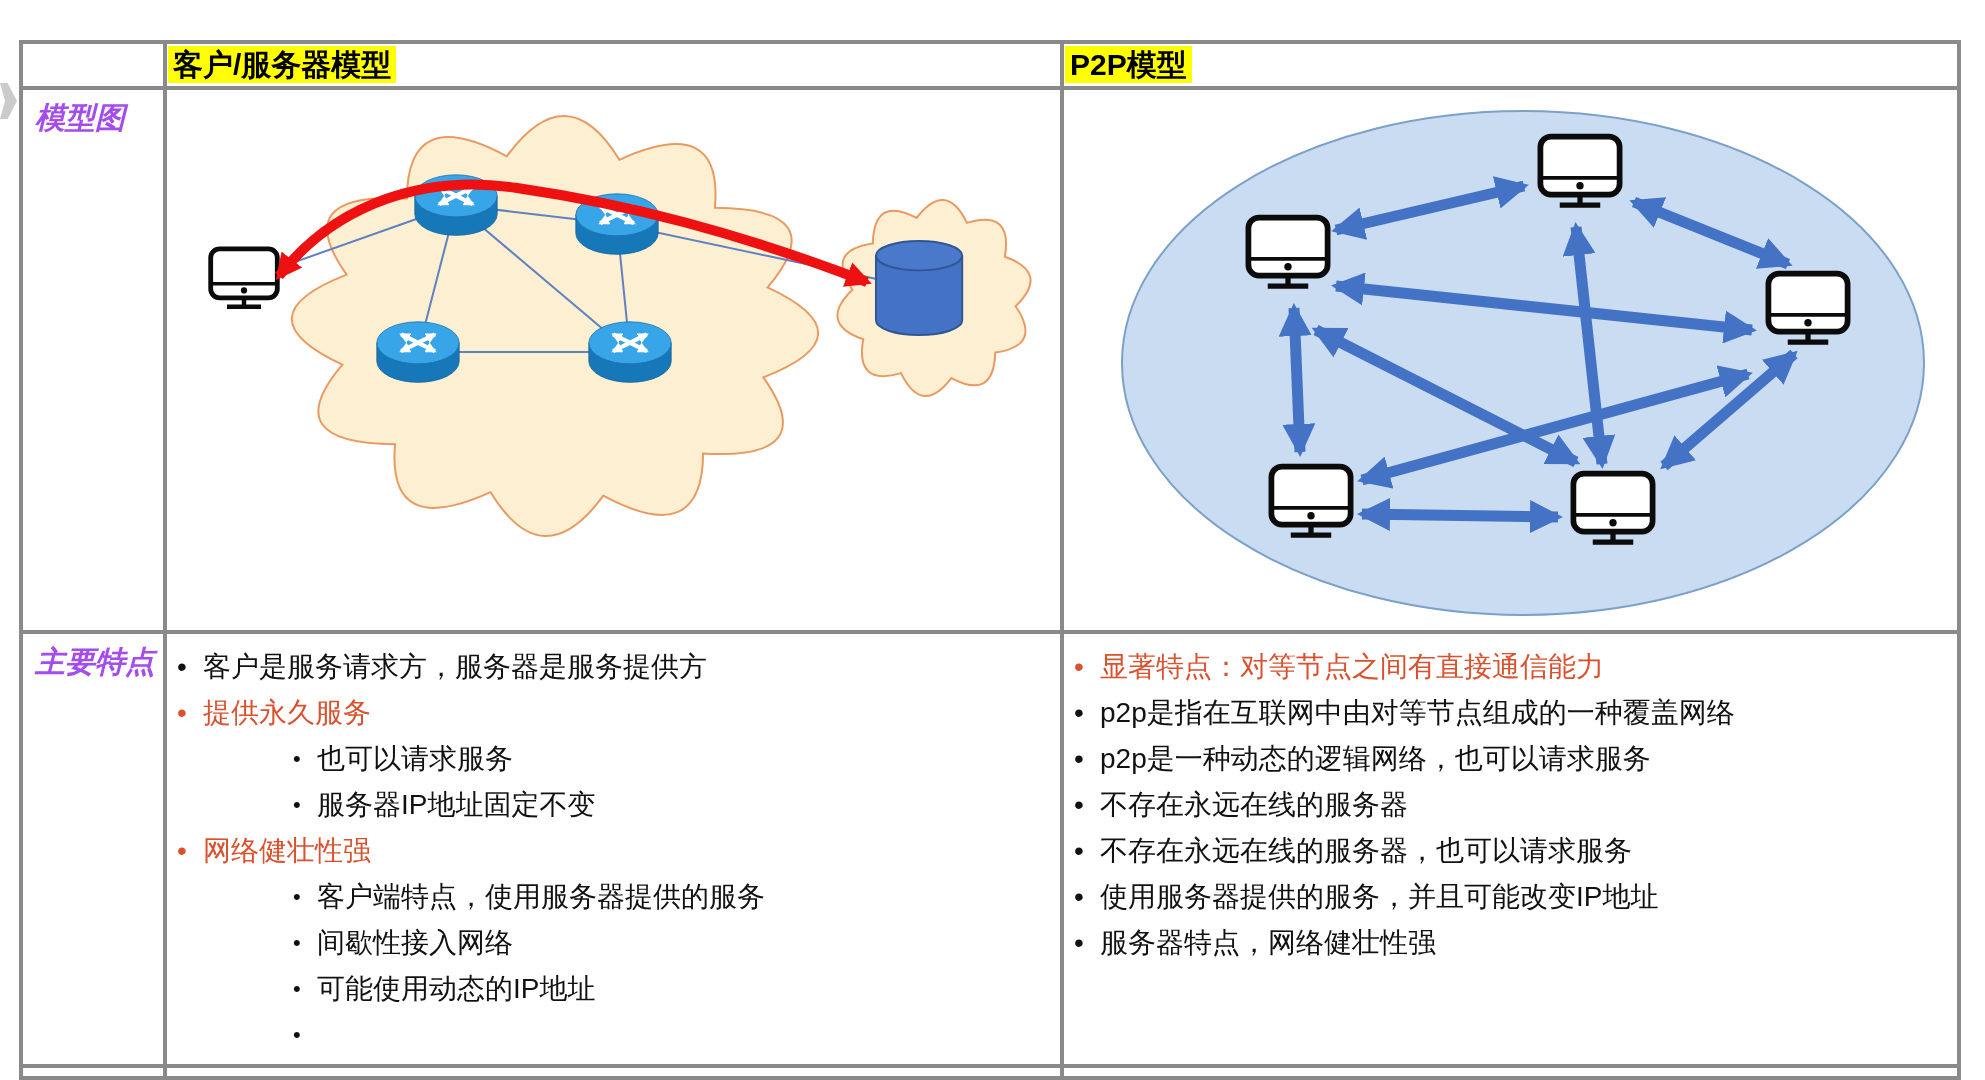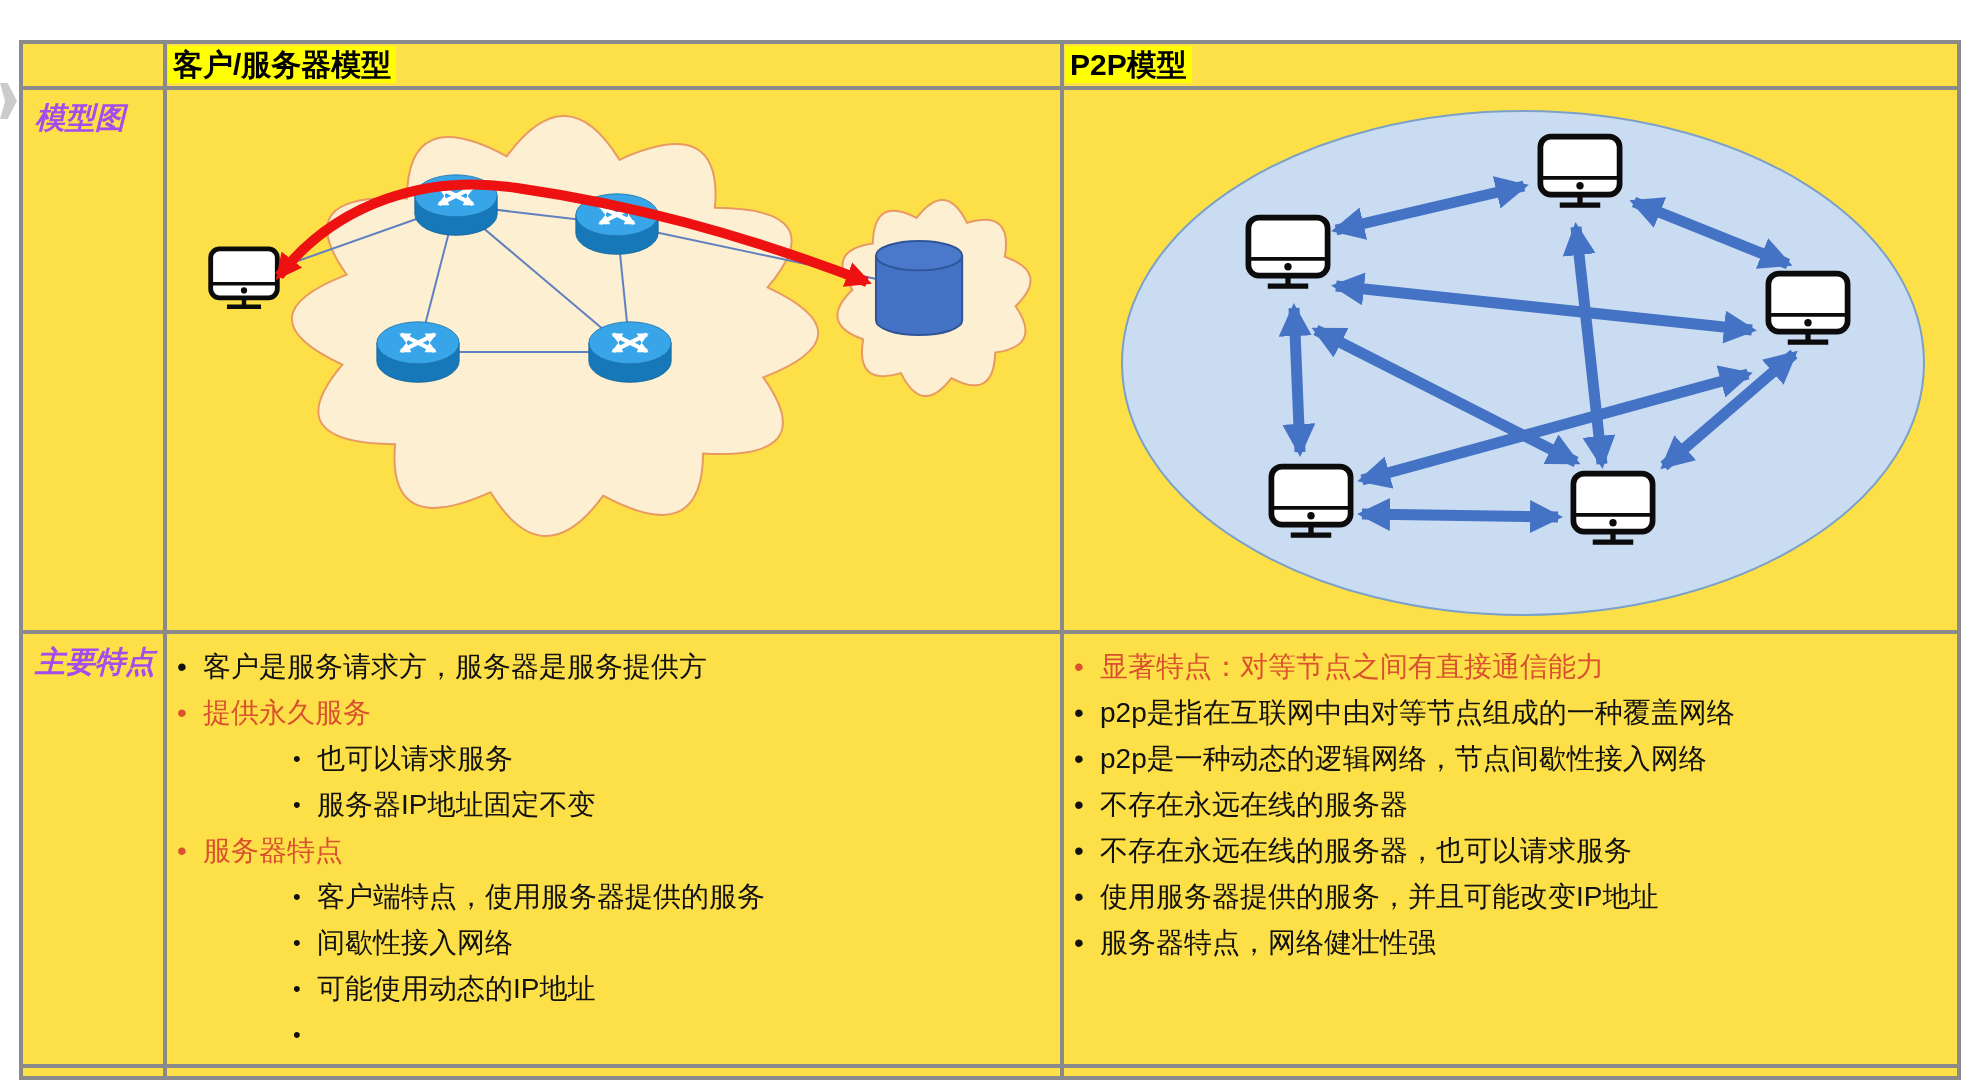--- a/index.html
+++ b/index.html
@@ -9,21 +9,21 @@
 
   
   #edge-chevron{position:absolute;left:0;top:83px;width:17px;height:36px;background:#cbcbcb;
     clip-path:polygon(0 0,45% 0,100% 50%,45% 100%,0 100%,30% 50%);}
 
   
   #cmp-table{position:absolute;left:19px;top:40px;width:1942px;height:1040px;
     background:#8a8a8a;display:grid;box-sizing:border-box;padding:4px;gap:4px;
     grid-template-columns:140px 893px 893px;
     grid-template-rows:42px 540px 430px auto;}
-  .cell{background:#fde047;overflow:hidden;}
+  .cell{background:#ffffff;overflow:hidden;}
 
   .head-cell{display:flex;align-items:flex-start;padding:2px 0 0 1px;}
   .hl{background:#ffff00;font-weight:bold;font-size:30px;line-height:37px;padding:0 5px;color:#000;white-space:nowrap;}
 
   .label-cell{padding:8px 0 0 12px;}
   .rowlab{color:#a54cec;font-style:italic;font-weight:bold;font-size:30px;white-space:nowrap;margin-top:32px;}
 
   .diagram-cell{padding:0;}
   .diagram-cell svg{display:block;}
 
@@ -154,21 +154,21 @@
         <div class="bullet l2">
           <span class="dot">•</span>
           <span class="txt">也可以请求服务</span>
         </div>
         <div class="bullet l2">
           <span class="dot">•</span>
           <span class="txt">服务器IP地址固定不变</span>
         </div>
         <div class="bullet l1 em">
           <span class="dot">•</span>
-          <span class="txt">服务器特点</span>
+          <span class="txt">网络健壮性强</span>
         </div>
         <div class="bullet l2">
           <span class="dot">•</span>
           <span class="txt">客户端特点，使用服务器提供的服务</span>
         </div>
         <div class="bullet l2">
           <span class="dot">•</span>
           <span class="txt">间歇性接入网络</span>
         </div>
         <div class="bullet l2">
@@ -183,21 +183,21 @@
         <div class="bullet l1 em">
           <span class="dot">•</span>
           <span class="txt">显著特点：对等节点之间有直接通信能力</span>
         </div>
         <div class="bullet l1">
           <span class="dot">•</span>
           <span class="txt">p2p是指在互联网中由对等节点组成的一种覆盖网络</span>
         </div>
         <div class="bullet l1">
           <span class="dot">•</span>
-          <span class="txt">p2p是一种动态的逻辑网络，节点间歇性接入网络</span>
+          <span class="txt">p2p是一种动态的逻辑网络，也可以请求服务</span>
         </div>
         <div class="bullet l1">
           <span class="dot">•</span>
           <span class="txt">不存在永远在线的服务器</span>
         </div>
         <div class="bullet l1">
           <span class="dot">•</span>
           <span class="txt">不存在永远在线的服务器，也可以请求服务</span>
         </div>
         <div class="bullet l1">

